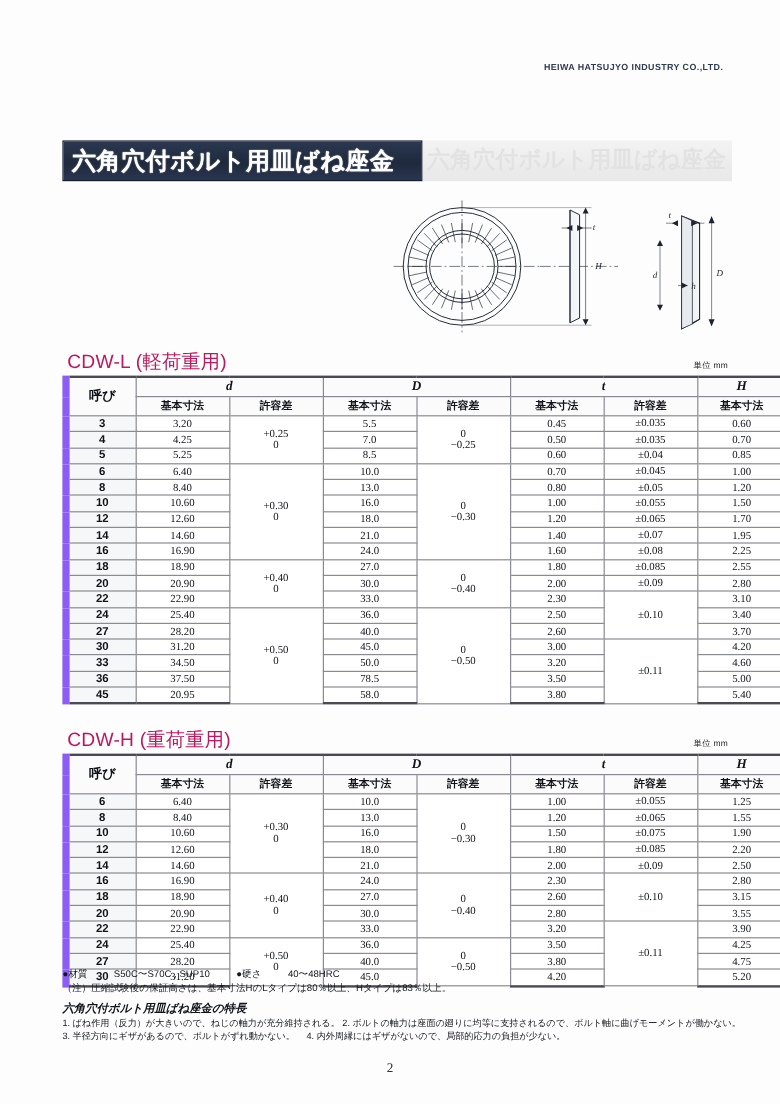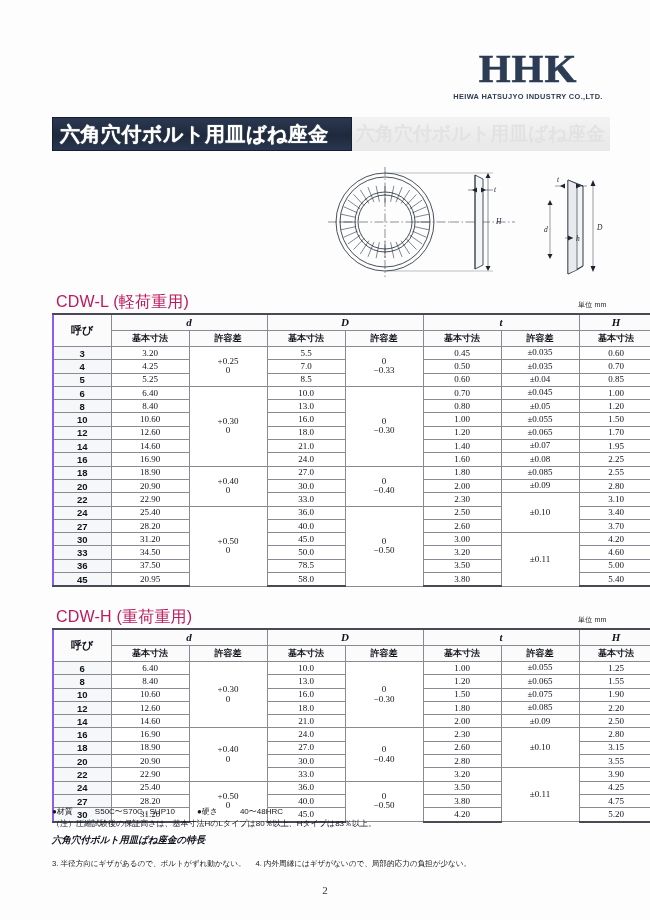--- a/index.html
+++ b/index.html
@@ -150,21 +150,21 @@
   table.spec td.nom {
     font-family: "Liberation Sans", "DejaVu Sans", sans-serif;
     font-weight: bold;
     font-size: 9.5px;
     background: #f6f7f8;
   }
   table.spec td.tol {
     font-size: 9px;
     line-height: 9.5px;
   }
-  table.spec .outer-l { border-left: 2px solid #8b5cf6; }
+  table.spec .outer-l { border-left: 6px solid #8b5cf6; }
   table.spec tr.first th { border-top: 2px solid #4a4a55; }
   table.spec tr.last td { border-bottom: 2px solid #4a4a55; }
 
   
   .notes {
     position: absolute;
     left: 52px;
     font-size: 8px;
     color: #15171d;
     line-height: 11.5px;
@@ -197,21 +197,20 @@
     color: #333;
     font-family: "Liberation Serif", "DejaVu Serif", serif;
   }
 </style>
 </head>
 <body>
 
 <div class="page">
 
   <div class="logo-block">
-    <div class="logo-mark">HHK</div>
     <div class="logo-sub">HEIWA HATSUJYO INDUSTRY CO.,LTD.</div>
   </div>
 
   <div class="title-ghost">
     <span>六角穴付ボルト用皿ばね座金</span>
   </div>
   <div class="title-band">
     <span class="t">六角穴付ボルト用皿ばね座金</span>
   </div>
 
@@ -350,21 +349,21 @@
         <tr>
           <td class="nom outer-l">3</td>
           <td>3.20</td>
           <td rowspan="3" class="tol">
             <div>+0.25</div>
             <div>0</div>
           </td>
           <td>5.5</td>
           <td rowspan="3" class="tol">
             <div>0</div>
-            <div>−0.33</div>
+            <div>−0.25</div>
           </td>
           <td>0.45</td>
           <td class="tol">±0.035</td>
           <td>0.60</td>
         </tr>
         <tr>
           <td class="nom outer-l">4</td>
           <td>4.25</td>
           <td>7.0</td>
           <td>0.50</td>
@@ -672,16 +671,17 @@
     </table>
 
   <div class="notes" style="top:806px;">
     <div class="matline">
       <span>●</span><span>材質</span><span class="sp"></span><span>S50C〜S70C , SUP10</span><span class="sp"></span><span>●</span><span>硬さ</span><span class="sp"></span><span>40〜48HRC</span>
     </div>
     <div>（注）圧縮試験後の保証高さは、基本寸法HのLタイプは80％以上、Hタイプは83％以上。</div>
   </div>
 
   <div class="feat-title" style="top:834px;">六角穴付ボルト用皿ばね座金の特長</div>
+  <div class="feat-body" style="top:847px;">1. ばね作用（反力）が大きいので、ねじの軸力が充分維持される。 2. ボルトの軸力は座面の廻りに均等に支持されるので、ボルト軸に曲げモーメントが働かない。</div>
   <div class="feat-body" style="top:858px;">3. 半径方向にギザがあるので、ボルトがずれ動かない。　 4. 内外周縁にはギザがないので、局部的応力の負担が少ない。</div>
 
   <div class="pagenum">2</div>
 </div>
 
 </body></html>

